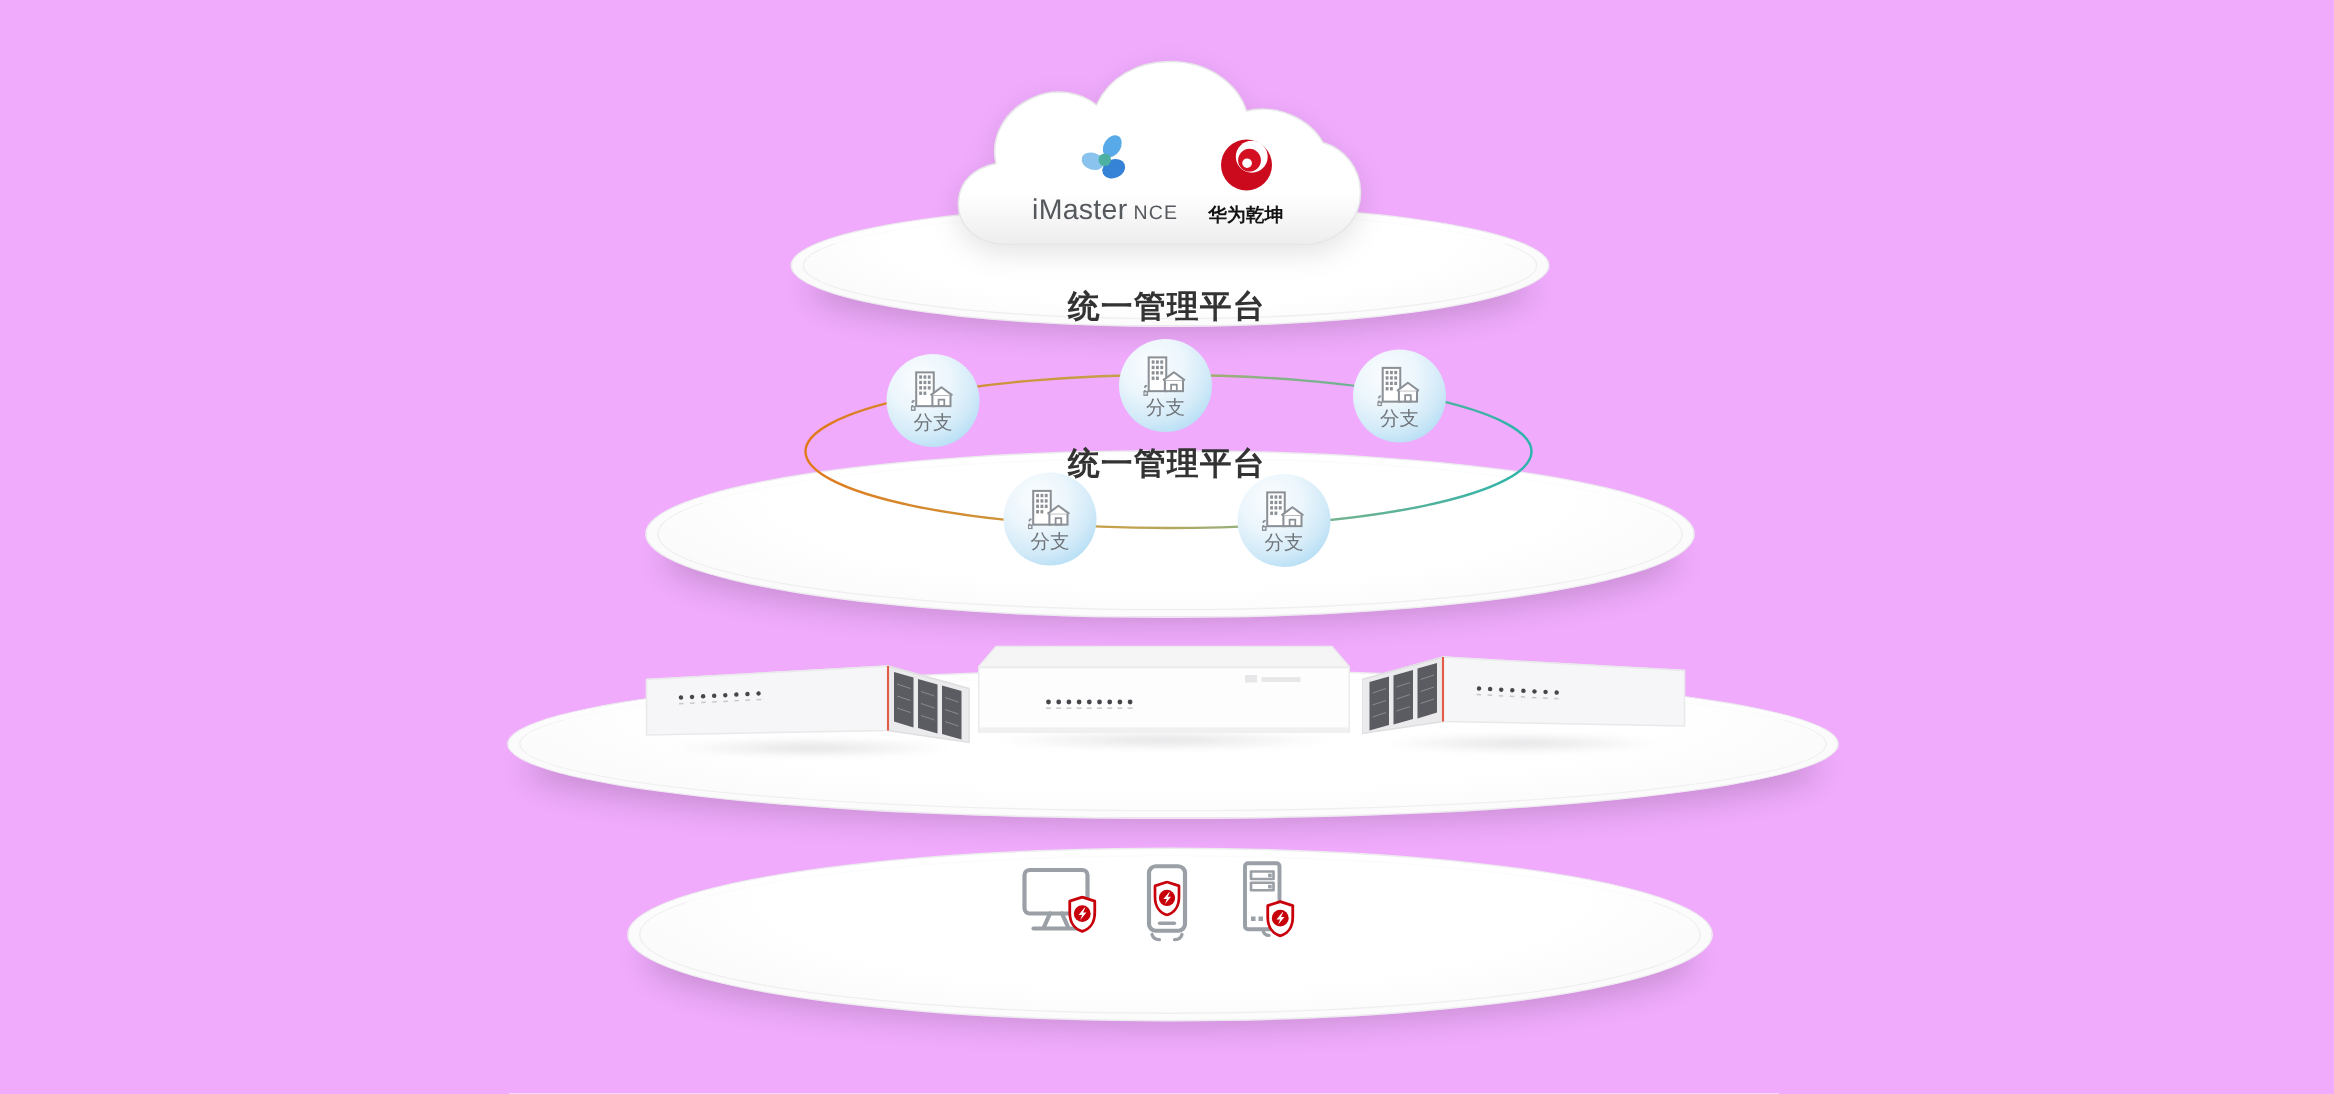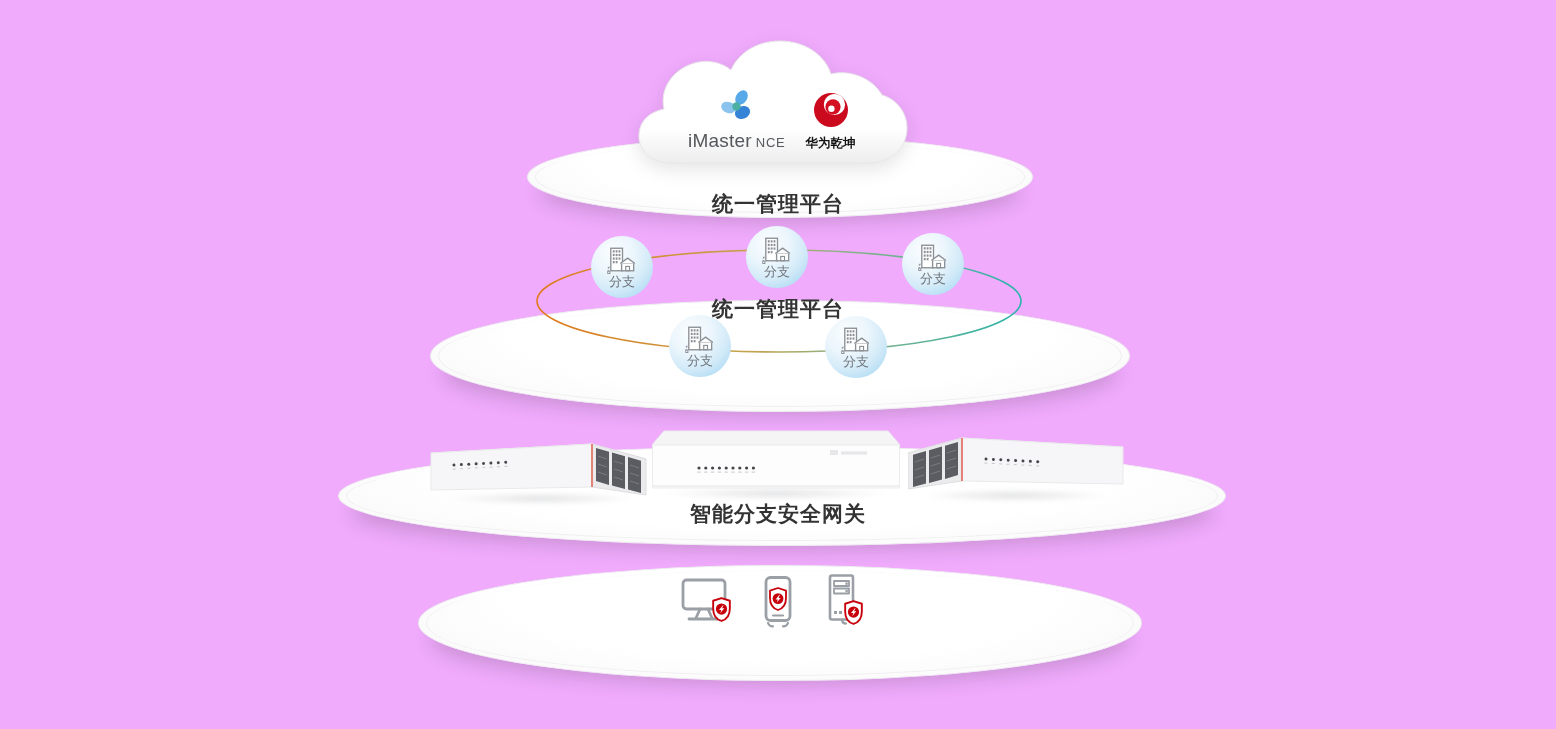--- a/index.html
+++ b/index.html
@@ -299,21 +299,20 @@
           <rect x="91.3" y="32.6" width="3" height="1"></rect>
           <rect x="98.7" y="32.6" width="3" height="1"></rect>
         <rect x="106.1" y="32.6" width="3" height="1"></rect>
           <rect x="113.5" y="32.6" width="3" height="1"></rect>
           <rect x="120.9" y="32.6" width="3" height="1"></rect>
           <rect x="128.3" y="32.6" width="3" height="1"></rect>
       </g>
     </g>
   </svg>
 
-  <div class="layer-label l3">智能分支安全网关</div>
 
   <div class="platform p4"></div>
 
   <div class="terminals">
     <svg width="54" height="52" viewBox="0 0 54 52">
       <g fill="none" stroke="#9aa0a6" stroke-width="2.8" stroke-linecap="round" stroke-linejoin="round">
         <rect x="3" y="3" width="42" height="29" rx="3.5" fill="#ffffff"></rect>
         <path d="M20,32 L16,41"></path>
           <path d="M28,32 L32,41"></path>
         <path d="M9,42 H39"></path>

